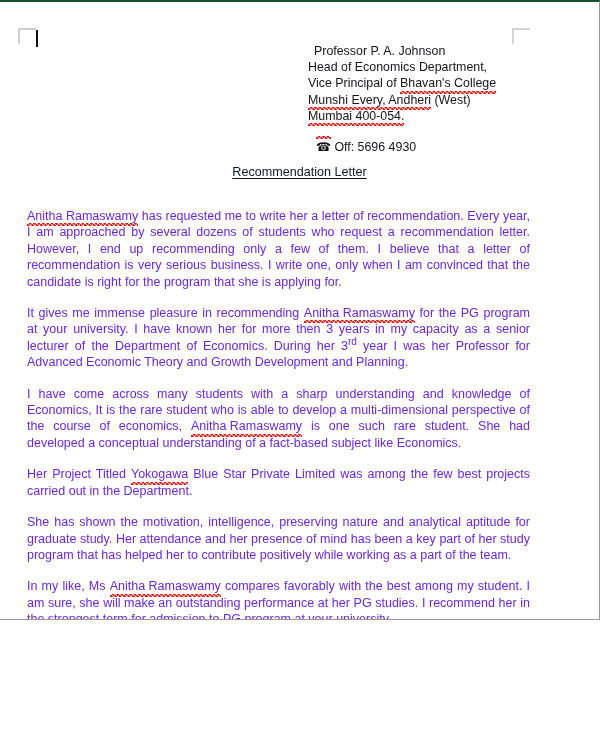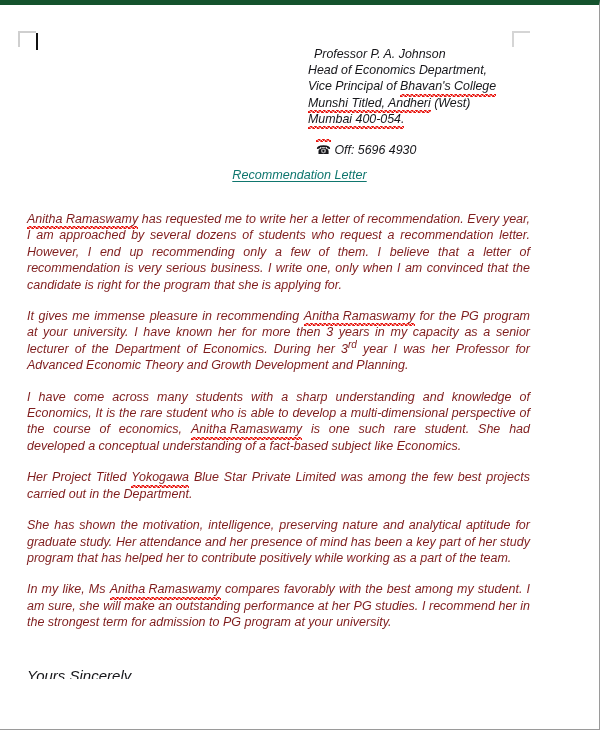--- a/index.html
+++ b/index.html
@@ -6,28 +6,27 @@
     margin: 0;
     padding: 0;
     background: #ffffff;
   }
   body {
     font-family: "Liberation Sans", sans-serif;
   }
   .page {
     position: relative;
     width: 600px;
-    height: 730px;
+    height: 620px;
     background: #ffffff;
     border-right: 1px solid #9a9a9a;
     border-bottom: 1px solid #9a9a9a;
-    border-top: 5px solid #14532d;
+    border-top: 2px solid #14532d;
     box-sizing: border-box;
     overflow: hidden;
-    font-style: italic;
   }
 
   
   .corner {
     position: absolute;
     width: 16px;
     height: 14px;
   }
   .corner-tl {
     left: 18px;
@@ -101,39 +100,39 @@
   }
 
   
   .doc-title {
     position: absolute;
     left: 0;
     right: 0;
     top: 163px;
     text-align: center;
     font-size: 12.6px;
-    color: #0f766e;
+    color: #0f172a;
   }
   .doc-title span {
     text-decoration: underline;
     text-underline-offset: 2px;
   }
 
   
   .body-area {
     position: absolute;
     left: 27px;
     top: 206px;
     width: 503px;
   }
   .para {
     text-align: justify;
     font-size: 12.5px;
     line-height: 16.4px;
-    color: #7f1d1d;
+    color: #6d28d9;
     margin: 0 0 15px 0;
     hyphens: none;
   }
   .para:last-child { margin-bottom: 0; }
   .para sup {
     font-size: 10px;
     vertical-align: super;
     line-height: 0;
   }
 
@@ -157,21 +156,21 @@
 <div class="page">
 
   <div class="corner corner-tl"></div>
   <div class="corner corner-tr"></div>
   <div class="caret"></div>
 
   <div class="letterhead">
     <span class="lh-line lh-indent">Professor P. A. Johnson</span>
     <span class="lh-line">Head of Economics Department,</span>
     <span class="lh-line"><span>Vice Principal of </span><span class="sq">Bhavan's College</span></span>
-    <span class="lh-line"><span class="sq">Munshi Titled, Andheri</span><span> (West)</span></span>
+    <span class="lh-line"><span class="sq">Munshi Every, Andheri</span><span> (West)</span></span>
     <span class="lh-line"><span class="sq">Mumbai 400-054.</span></span>
     <span class="phone-line"><span class="sq sq-above phone-glyph">☎</span> <span>Off: 5696 4930</span></span>
   </div>
 
   <div class="doc-title">
     <span>Recommendation Letter</span>
   </div>
 
   <div class="body-area">
 

